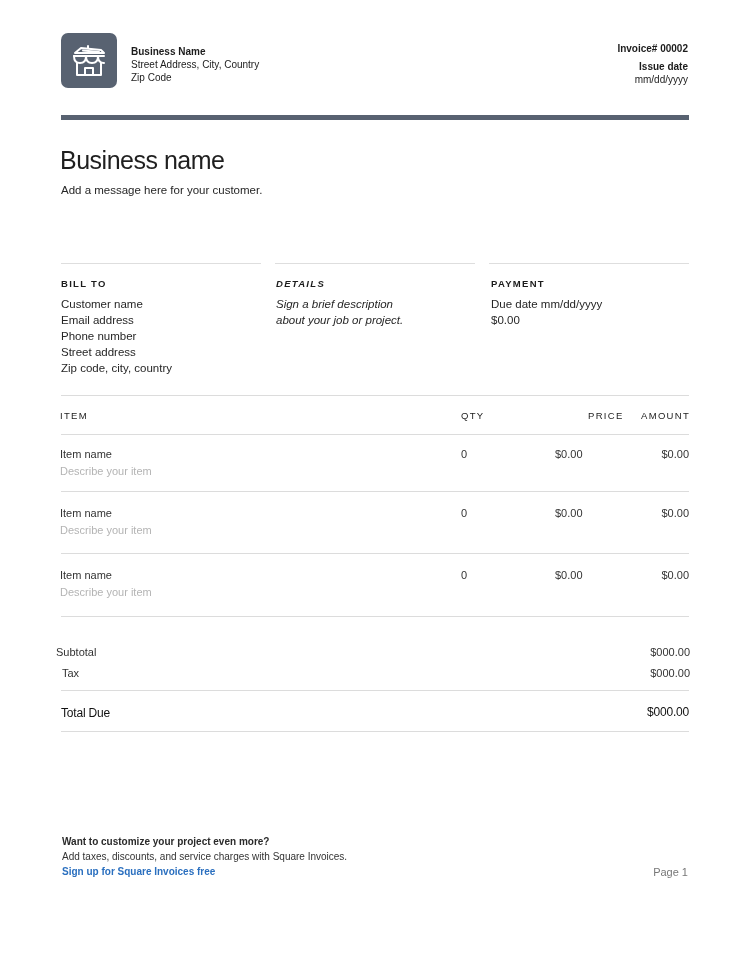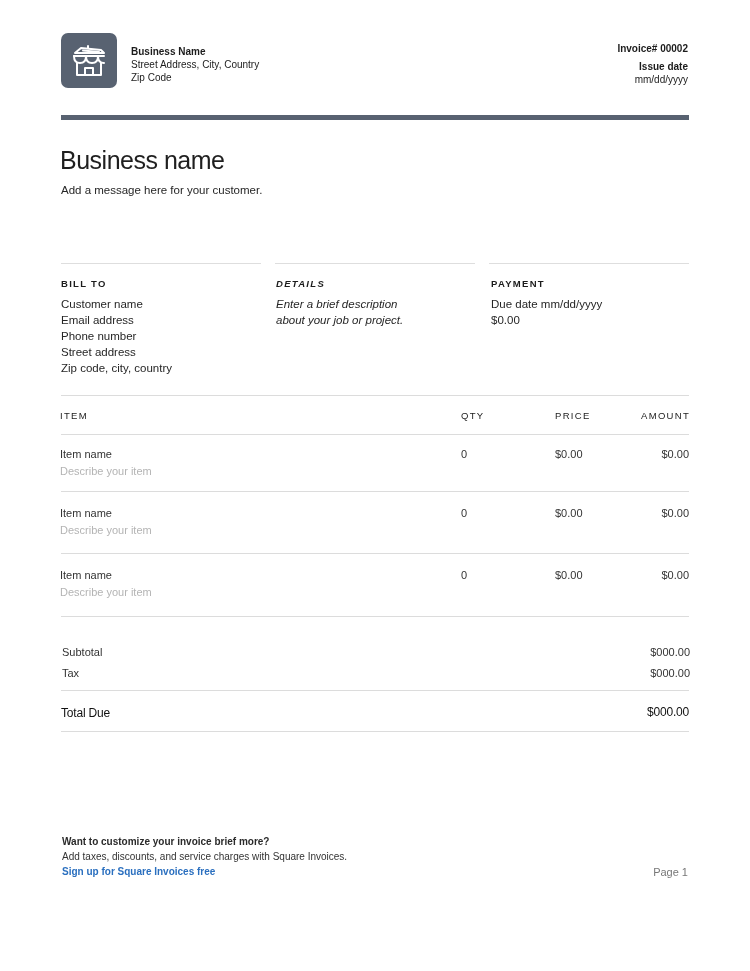--- a/index.html
+++ b/index.html
@@ -89,34 +89,34 @@
   <div class="label">BILL TO</div>
   <div>Customer name</div>
   <div>Email address</div>
   <div>Phone number</div>
   <div>Street address</div>
   <div>Zip code, city, country</div>
 </div>
 
 <div class="abs col" style="left:276px;font-style:italic;">
   <div class="label">DETAILS</div>
-  <div>Enter a brief description</div>
+  <div>Sign a brief description</div>
   <div>about your job or project.</div>
 </div>
 
 <div class="abs col" style="left:491px;">
   <div class="label">PAYMENT</div>
   <div>Due date mm/dd/yyyy</div>
   <div>$0.00</div>
 </div>
 
 <div class="abs hline" style="top:395px;"></div>
 <div class="abs th" style="left:60px;">ITEM</div>
 <div class="abs th" style="left:461px;">QTY</div>
-<div class="abs th" style="left:555px;">PRICE</div>
+<div class="abs th" style="left:588px;">PRICE</div>
 <div class="abs th right" style="right:60px;">AMOUNT</div>
 <div class="abs hline" style="top:434px;"></div>
 
 <div class="abs row-text" style="left:60px;top:448px;">Item name</div>
 <div class="abs row-desc" style="left:60px;top:465px;">Describe your item</div>
 <div class="abs row-text" style="left:461px;top:448px;">0</div>
 <div class="abs row-text" style="left:555px;top:448px;">$0.00</div>
 <div class="abs row-text right" style="right:61px;top:448px;">$0.00</div>
 <div class="abs hline" style="top:491px;"></div>
 
@@ -127,27 +127,27 @@
 <div class="abs row-text right" style="right:61px;top:507px;">$0.00</div>
 <div class="abs hline" style="top:553px;"></div>
 
 <div class="abs row-text" style="left:60px;top:569px;">Item name</div>
 <div class="abs row-desc" style="left:60px;top:586px;">Describe your item</div>
 <div class="abs row-text" style="left:461px;top:569px;">0</div>
 <div class="abs row-text" style="left:555px;top:569px;">$0.00</div>
 <div class="abs row-text right" style="right:61px;top:569px;">$0.00</div>
 <div class="abs hline" style="top:616px;"></div>
 
-<div class="abs totals" style="left:62px;top:646px;">Subtotal</div>
+<div class="abs totals" style="left:56px;top:646px;">Subtotal</div>
 <div class="abs totals right" style="right:60px;top:646px;">$000.00</div>
 <div class="abs totals" style="left:62px;top:667px;">Tax</div>
 <div class="abs totals right" style="right:60px;top:667px;">$000.00</div>
 <div class="abs hline" style="top:690px;"></div>
 <div class="abs total-due" style="left:61px;top:706px;">Total Due</div>
 <div class="abs total-due right" style="right:61px;top:705px;">$000.00</div>
 <div class="abs hline" style="top:731px;"></div>
 
 <div class="abs footer">
-  <div class="q">Want to customize your invoice brief more?</div>
+  <div class="q">Want to customize your project even more?</div>
   <div>Add taxes, discounts, and service charges with Square Invoices.</div>
   <a class="link" href="#">Sign up for Square Invoices free</a>
 </div>
 <div class="abs page">Page 1</div>
 
 </body></html>

